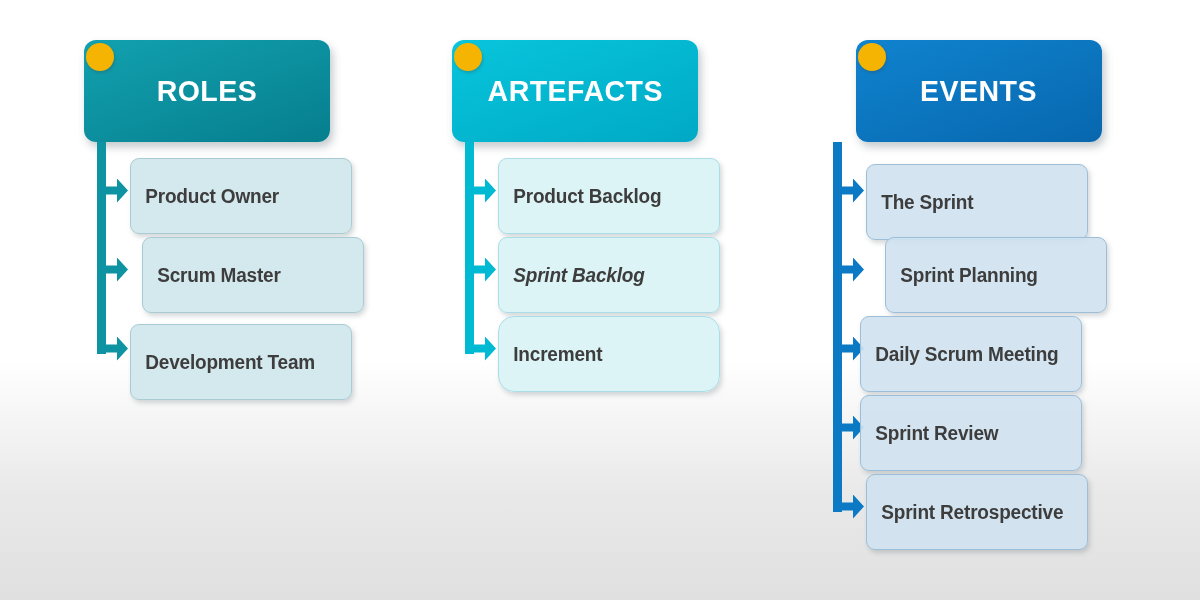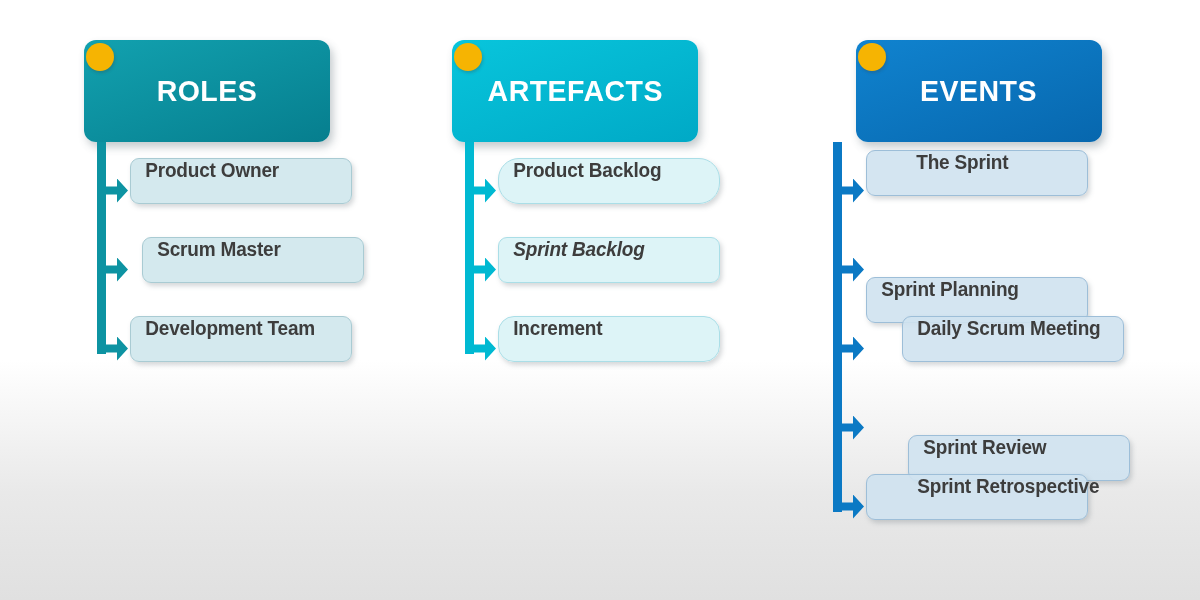--- a/index.html
+++ b/index.html
@@ -47,26 +47,27 @@
   .arrow {
     position: absolute;
     width: 22px;
     height: 24px;
     clip-path: polygon(0 8px, 11px 8px, 11px 0, 22px 12px, 11px 24px, 11px 16px, 0 16px);
   }
 
   .item-box {
     position: absolute;
     width: 222px;
-    height: 46px;
+    height: 76px;
     border-radius: 9px;
     border: 1px solid;
     box-sizing: border-box;
     box-shadow: 2px 3px 5px rgba(100, 110, 120, 0.28);
     display: flex;
+    align-items: center;
   }
   .item-box .item-label {
     color: #3d3d3d;
     font-size: 20px;
     font-weight: bold;
     padding-left: 15px;
     letter-spacing: -0.2px;
     transform: scaleX(0.95);
     transform-origin: left center;
     white-space: nowrap;
@@ -84,63 +85,63 @@
       <div class="connector-line" style="left: 97px; top: 142px; height: 211.5px; background: rgb(13, 147, 162);"></div>
       <div class="arrow" style="left: 106px; top: 178.5px; background: rgb(13, 147, 162);"></div>
       <div class="item-box" style="left: 130px; top: 158px; background: rgba(207, 231, 236, 0.9); border-color: rgb(169, 203, 211);">
         <span class="item-label" style="color: rgb(61, 61, 61);">Product Owner</span>
       </div>
       <div class="arrow" style="left: 106px; top: 257.5px; background: rgb(13, 147, 162);"></div>
       <div class="item-box" style="left: 130px; top: 237px; background: rgba(207, 231, 236, 0.9); border-color: rgb(169, 203, 211); margin-left: 12px;">
         <span class="item-label" style="color: rgb(61, 61, 61);">Scrum Master</span>
       </div>
       <div class="arrow" style="left: 106px; top: 336.5px; background: rgb(13, 147, 162);"></div>
-      <div class="item-box" style="left: 130px; top: 316px; background: rgba(207, 231, 236, 0.9); border-color: rgb(169, 203, 211);">
+      <div class="item-box" style="left: 130px; top: 324px; background: rgba(207, 231, 236, 0.9); border-color: rgb(169, 203, 211);">
         <span class="item-label" style="color: rgb(61, 61, 61);">Development Team</span>
       </div>
     </div>
     <div>
       <div class="col-header" style="left: 452px; top: 40px; background: linear-gradient(160deg, rgb(8, 197, 220) 0%, rgb(0, 169, 198) 100%);">
         <span class="bullet" style="left: 2px; top: 3px; background: rgb(246, 180, 2);"></span>
         <span class="title">ARTEFACTS</span>
       </div>
       <div class="connector-line" style="left: 465px; top: 142px; height: 211.5px; background: rgb(0, 185, 210);"></div>
       <div class="arrow" style="left: 474px; top: 178.5px; background: rgb(0, 185, 210);"></div>
-      <div class="item-box" style="left: 498px; top: 158px; background: rgba(217, 243, 246, 0.9); border-color: rgb(170, 222, 231); border-radius: 21px;">
+      <div class="item-box" style="left: 498px; top: 158px; background: rgba(217, 243, 246, 0.9); border-color: rgb(170, 222, 231);">
         <span class="item-label" style="color: rgb(61, 61, 61);">Product Backlog</span>
       </div>
       <div class="arrow" style="left: 474px; top: 257.5px; background: rgb(0, 185, 210);"></div>
       <div class="item-box" style="left: 498px; top: 237px; background: rgba(217, 243, 246, 0.9); border-color: rgb(170, 222, 231); font-style: italic;">
         <span class="item-label" style="color: rgb(61, 61, 61);">Sprint Backlog</span>
       </div>
       <div class="arrow" style="left: 474px; top: 336.5px; background: rgb(0, 185, 210);"></div>
       <div class="item-box" style="left: 498px; top: 316px; background: rgba(217, 243, 246, 0.9); border-color: rgb(170, 222, 231); border-radius: 16px;">
         <span class="item-label" style="color: rgb(61, 61, 61);">Increment</span>
       </div>
     </div>
     <div>
       <div class="col-header" style="left: 840px; top: 40px; background: linear-gradient(160deg, rgb(16, 131, 207) 0%, rgb(7, 103, 174) 100%); margin-left: 16px;">
         <span class="bullet" style="left: 2px; top: 3px; background: rgb(246, 180, 2);"></span>
         <span class="title">EVENTS</span>
       </div>
       <div class="connector-line" style="left: 833px; top: 142px; height: 369.5px; background: rgb(11, 121, 196);"></div>
       <div class="arrow" style="left: 842px; top: 178.5px; background: rgb(11, 121, 196);"></div>
-      <div class="item-box" style="left: 866px; top: 150px; background: rgba(207, 226, 240, 0.9); border-color: rgb(157, 190, 216); padding-left: 35px;">
+      <div class="item-box" style="left: 866px; top: 164px; background: rgba(207, 226, 240, 0.9); border-color: rgb(157, 190, 216);">
         <span class="item-label" style="color: rgb(61, 61, 61);">The Sprint</span>
       </div>
       <div class="arrow" style="left: 842px; top: 257.5px; background: rgb(11, 121, 196);"></div>
-      <div class="item-box" style="left: 866px; top: 237px; background: rgba(207, 226, 240, 0.9); border-color: rgb(157, 190, 216); margin-top: 40px;">
+      <div class="item-box" style="left: 885px; top: 237px; background: rgba(207, 226, 240, 0.9); border-color: rgb(157, 190, 216);">
         <span class="item-label" style="color: rgb(61, 61, 61);">Sprint Planning</span>
       </div>
       <div class="arrow" style="left: 842px; top: 336.5px; background: rgb(11, 121, 196);"></div>
-      <div class="item-box" style="left: 902px; top: 316px; background: rgba(207, 226, 240, 0.9); border-color: rgb(157, 190, 216);">
+      <div class="item-box" style="left: 860px; top: 316px; background: rgba(207, 226, 240, 0.9); border-color: rgb(157, 190, 216);">
         <span class="item-label" style="color: rgb(61, 61, 61);">Daily Scrum Meeting</span>
       </div>
       <div class="arrow" style="left: 842px; top: 415.5px; background: rgb(11, 121, 196);"></div>
-      <div class="item-box" style="left: 908px; top: 395px; background: rgba(207, 226, 240, 0.9); border-color: rgb(157, 190, 216); margin-top: 40px;">
+      <div class="item-box" style="left: 860px; top: 395px; background: rgba(207, 226, 240, 0.9); border-color: rgb(157, 190, 216);">
         <span class="item-label" style="color: rgb(61, 61, 61);">Sprint Review</span>
       </div>
       <div class="arrow" style="left: 842px; top: 494.5px; background: rgb(11, 121, 196);"></div>
-      <div class="item-box" style="left: 866px; top: 474px; background: rgba(207, 226, 240, 0.9); border-color: rgb(157, 190, 216); padding-left: 36px;">
+      <div class="item-box" style="left: 866px; top: 474px; background: rgba(207, 226, 240, 0.9); border-color: rgb(157, 190, 216);">
         <span class="item-label" style="color: rgb(61, 61, 61);">Sprint Retrospective</span>
       </div>
     </div>
   </div>
 
 </body></html>

